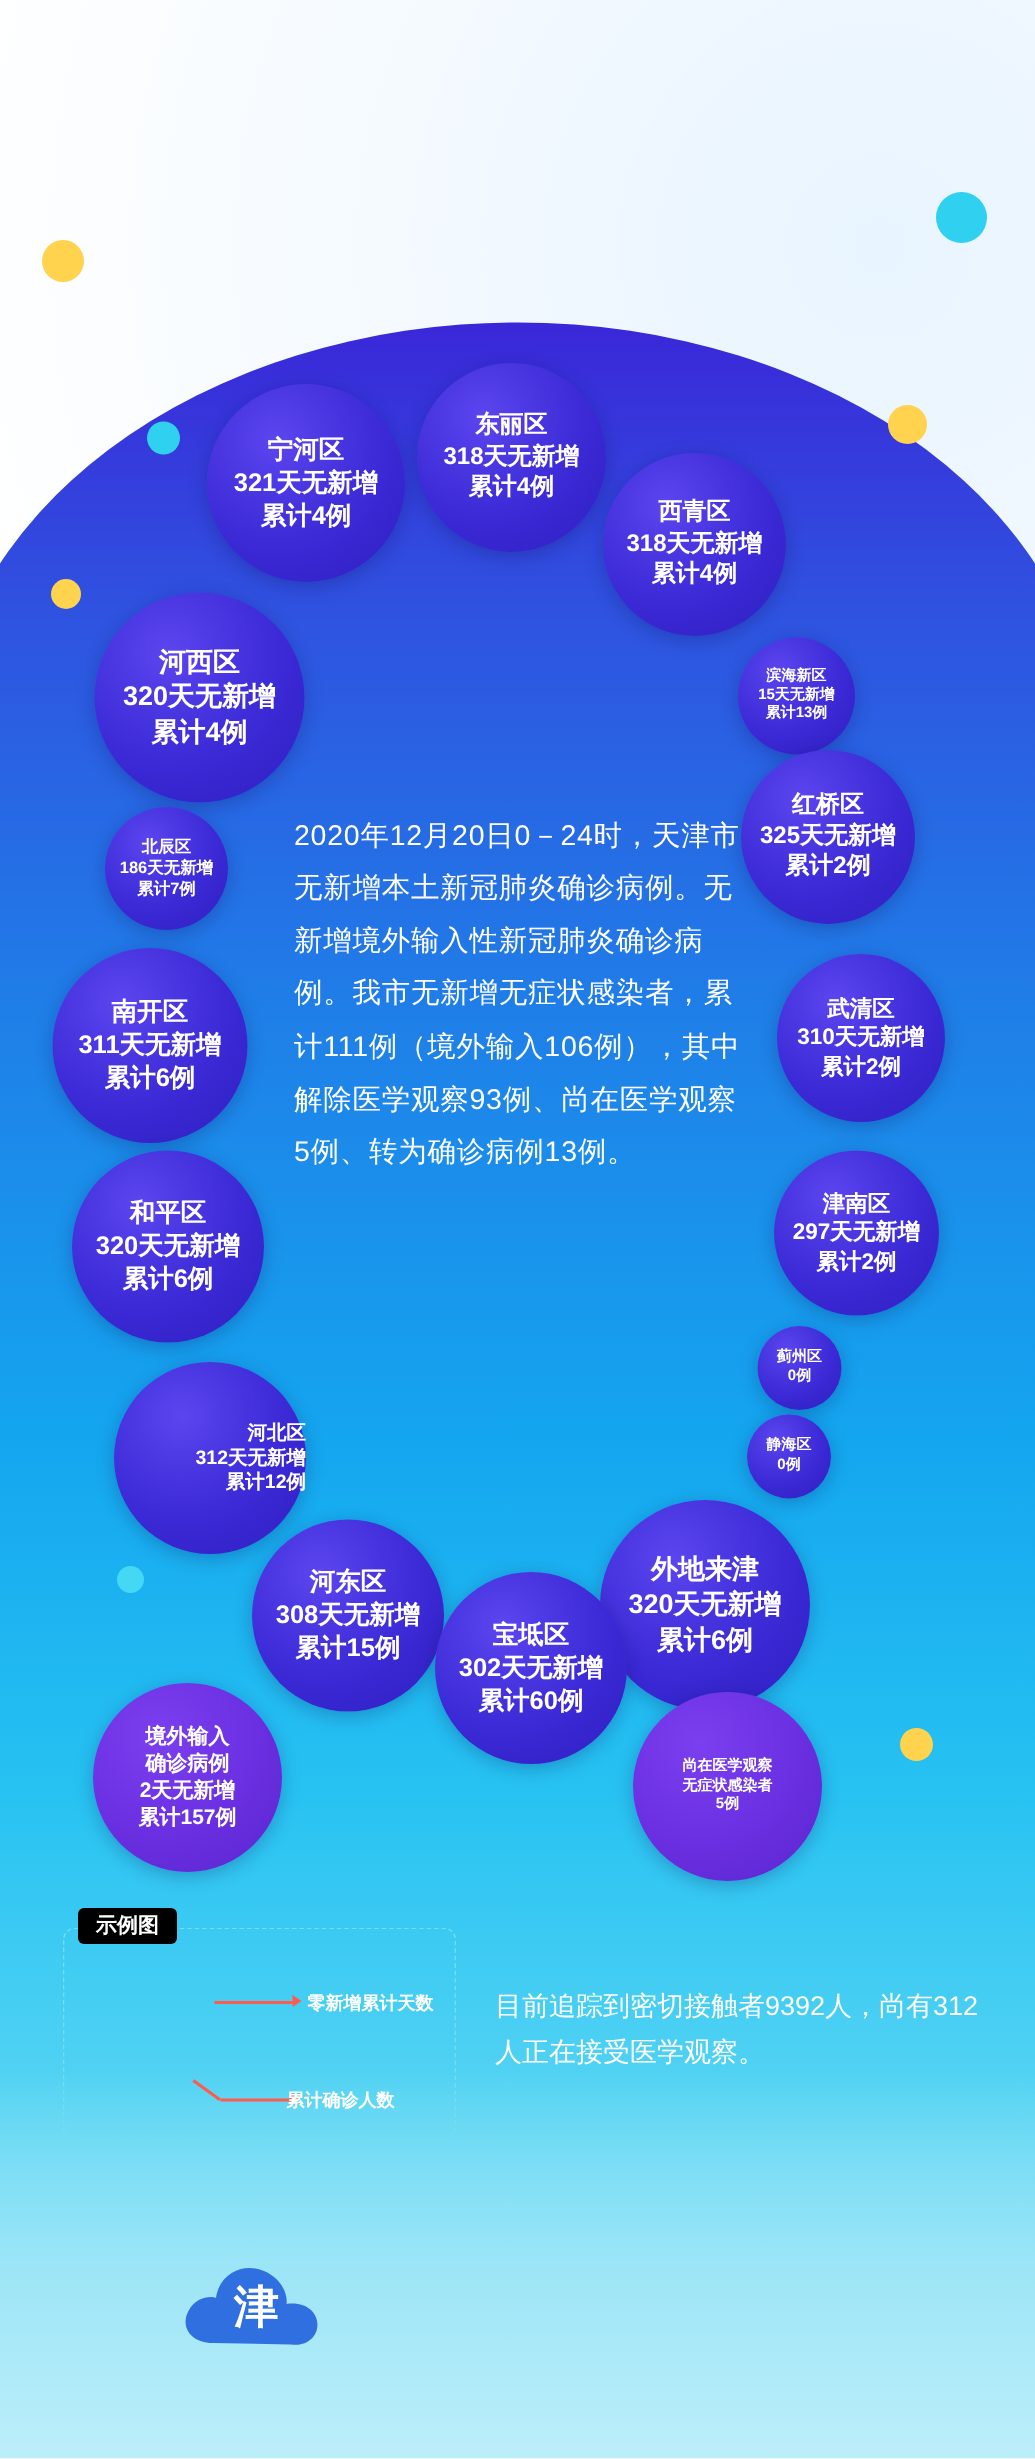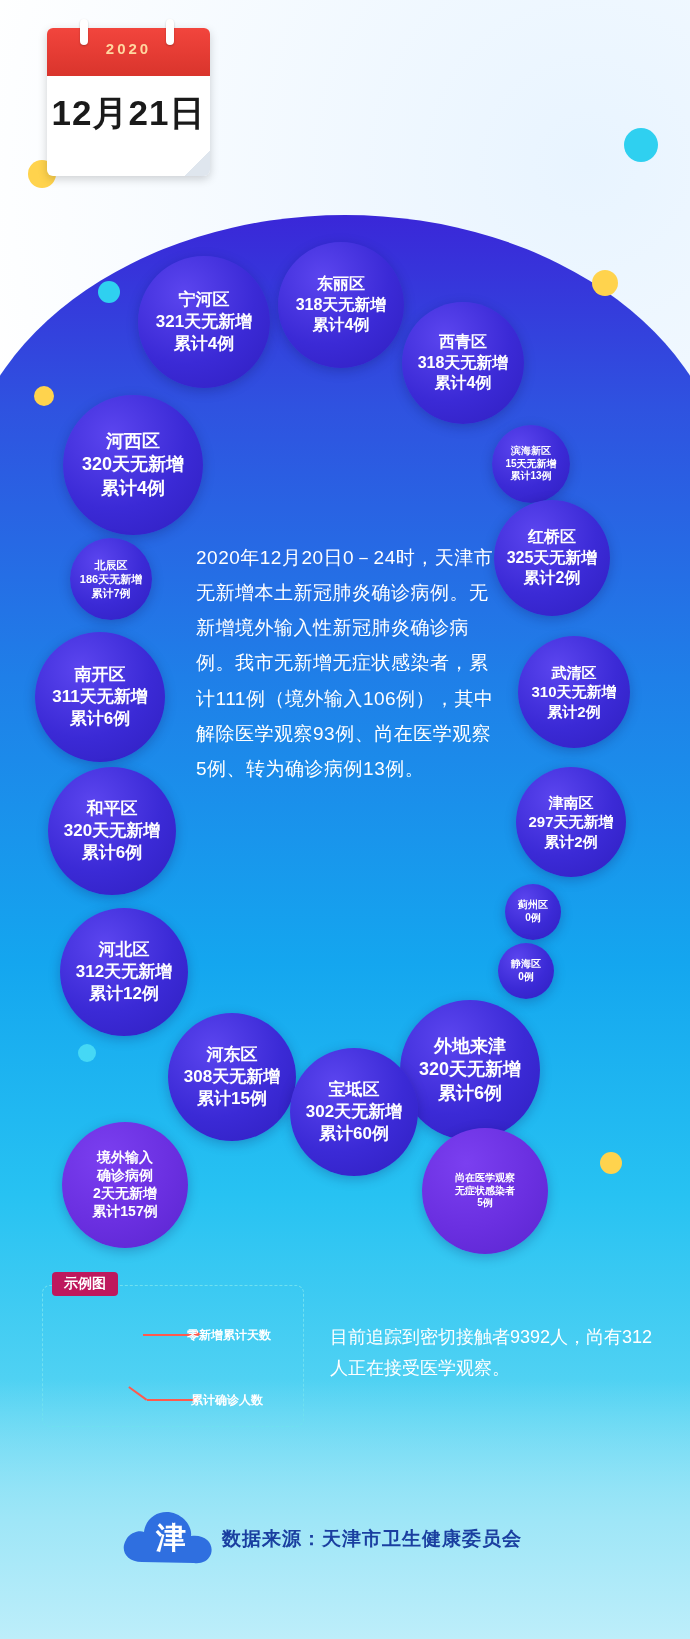--- a/index.html
+++ b/index.html
@@ -78,21 +78,21 @@
   #center{
     position:absolute;left:196px;top:540px;width:298px;
     color:#fff;font-size:19px;line-height:1.85;letter-spacing:.5px;
   }
   
   #legend{
     position:absolute;left:42px;top:1285px;width:260px;height:140px;
     border:1.5px dashed #6fe0f0;border-radius:8px;
   }
   #legendTitle{
-    position:absolute;left:52px;top:1272px;background:#be185d;color:#fff;
+    position:absolute;left:52px;top:1272px;background:#000000;color:#fff;
     padding:3px 12px;border-radius:4px;font-size:14px;font-weight:bold;
   }
   #legendBub{
     position:absolute;left:30px;top:30px;width:78px;height:78px;border-radius:50%;
     background:radial-gradient(circle at 35% 28%, #5b45ef 0%, #3b2ad6 55%, #2f1fc0 100%);
     color:#fff;font-size:10px;line-height:1.35;font-weight:bold;text-align:center;
     display:flex;flex-direction:column;align-items:center;justify-content:center;
   }
   .lg-label{position:absolute;color:#fff;font-size:12px;font-weight:bold;white-space:nowrap;}
   .lg-line{position:absolute;height:1.5px;background:#ff5a4d;}
@@ -124,28 +124,20 @@
 
 <div class="dot" style="left:28px;top:160px;width:28px;height:28px;background:#ffd34d;"></div>
 <div class="dot" style="left:624px;top:128px;width:34px;height:34px;background:#2fd0f0;"></div>
 <div class="dot" style="left:98px;top:281px;width:22px;height:22px;background:#2fd0f0;"></div>
 <div class="dot" style="left:592px;top:270px;width:26px;height:26px;background:#ffd34d;"></div>
 <div class="dot" style="left:34px;top:386px;width:20px;height:20px;background:#ffd34d;"></div>
 <div class="dot" style="left:78px;top:1044px;width:18px;height:18px;background:#45d8f5;"></div>
 <div class="dot" style="left:600px;top:1152px;width:22px;height:22px;background:#ffd34d;"></div>
 
 <div id="header">
-  <div id="cal">
-    <div class="top"></div>
-    <div class="year">2020</div>
-    <div class="ring l"></div>
-    <div class="ring r"></div>
-    <div class="date">12月21日</div>
-    <div class="corner"></div>
-  </div>
 </div>
 
 <div class="bub" style="left:278px;top:242px;width:126px;height:126px;font-size:16px;">
   <span>东丽区</span>
   <span>318天无新增</span>
   <span>累计4例</span>
 </div>
 
 <div class="bub" style="left:138px;top:256px;width:132px;height:132px;font-size:17px;">
   <span>宁河区</span>
@@ -205,21 +197,21 @@
   <span>津南区</span>
   <span>297天无新增</span>
   <span>累计2例</span>
 </div>
 
 <div class="bub" style="left:505px;top:884px;width:56px;height:56px;font-size:10px;">
   <span>蓟州区</span>
   <span>0例</span>
 </div>
 
-<div class="bub" style="left:60px;top:908px;width:128px;height:128px;font-size:17px;">
+<div class="bub" style="left:76px;top:908px;width:128px;height:128px;font-size:13px;align-items:flex-end;">
   <span>河北区</span>
   <span>312天无新增</span>
   <span>累计12例</span>
 </div>
 
 <div class="bub" style="left:498px;top:943px;width:56px;height:56px;font-size:10px;">
   <span>静海区</span>
   <span>0例</span>
 </div>
 
@@ -252,29 +244,28 @@
   <span>尚在医学观察</span>
   <span>无症状感染者</span>
   <span>5例</span>
 </div>
 
 <div id="center">2020年12月20日0－24时，天津市无新增本土新冠肺炎确诊病例。无新增境外输入性新冠肺炎确诊病例。我市无新增无症状感染者，累计111例（境外输入106例），其中解除医学观察93例、尚在医学观察5例、转为确诊病例13例。</div>
 
 <div id="legend">
   <div class="lg-line" style="left:100px;top:48px;width:52px;"></div>
   <div class="lg-arrow" style="left:152px;top:44px;"></div>
-  <div class="lg-label" style="left:144px;top:41px;font-family:Liberation Serif, serif;">零新增累计天数</div>
+  <div class="lg-label" style="left:162px;top:41px;font-family:Liberation Serif, serif;">零新增累计天数</div>
   <div class="lg-line" style="left:86px;top:100px;width:22px;transform:rotate(36deg);transform-origin:left center;"></div>
   <div class="lg-line" style="left:104px;top:113px;width:46px;"></div>
   <div class="lg-arrow" style="left:150px;top:109px;"></div>
   <div class="lg-label" style="left:148px;top:106px;">累计确诊人数</div>
 </div>
 <div id="legendTitle">示例图</div>
 
 <div id="note">目前追踪到密切接触者9392人，尚有312人正在接受医学观察。</div>
 
 <div id="source">
   <svg id="cloud" viewBox="0 0 98 70">
     <path d="M24 60 C8 60 2 48 8 38 C12 30 22 28 26 30 C28 14 44 6 58 12 C70 17 74 28 73 34 C88 32 96 42 93 52 C90 60 82 62 76 61 Z" fill="#2f6fe0"></path>
   </svg>
   <div id="cloudtxt">津</div>
-  <div id="srctxt">数据来源：天津市卫生健康委员会</div>
 </div>
 
 </body></html>

